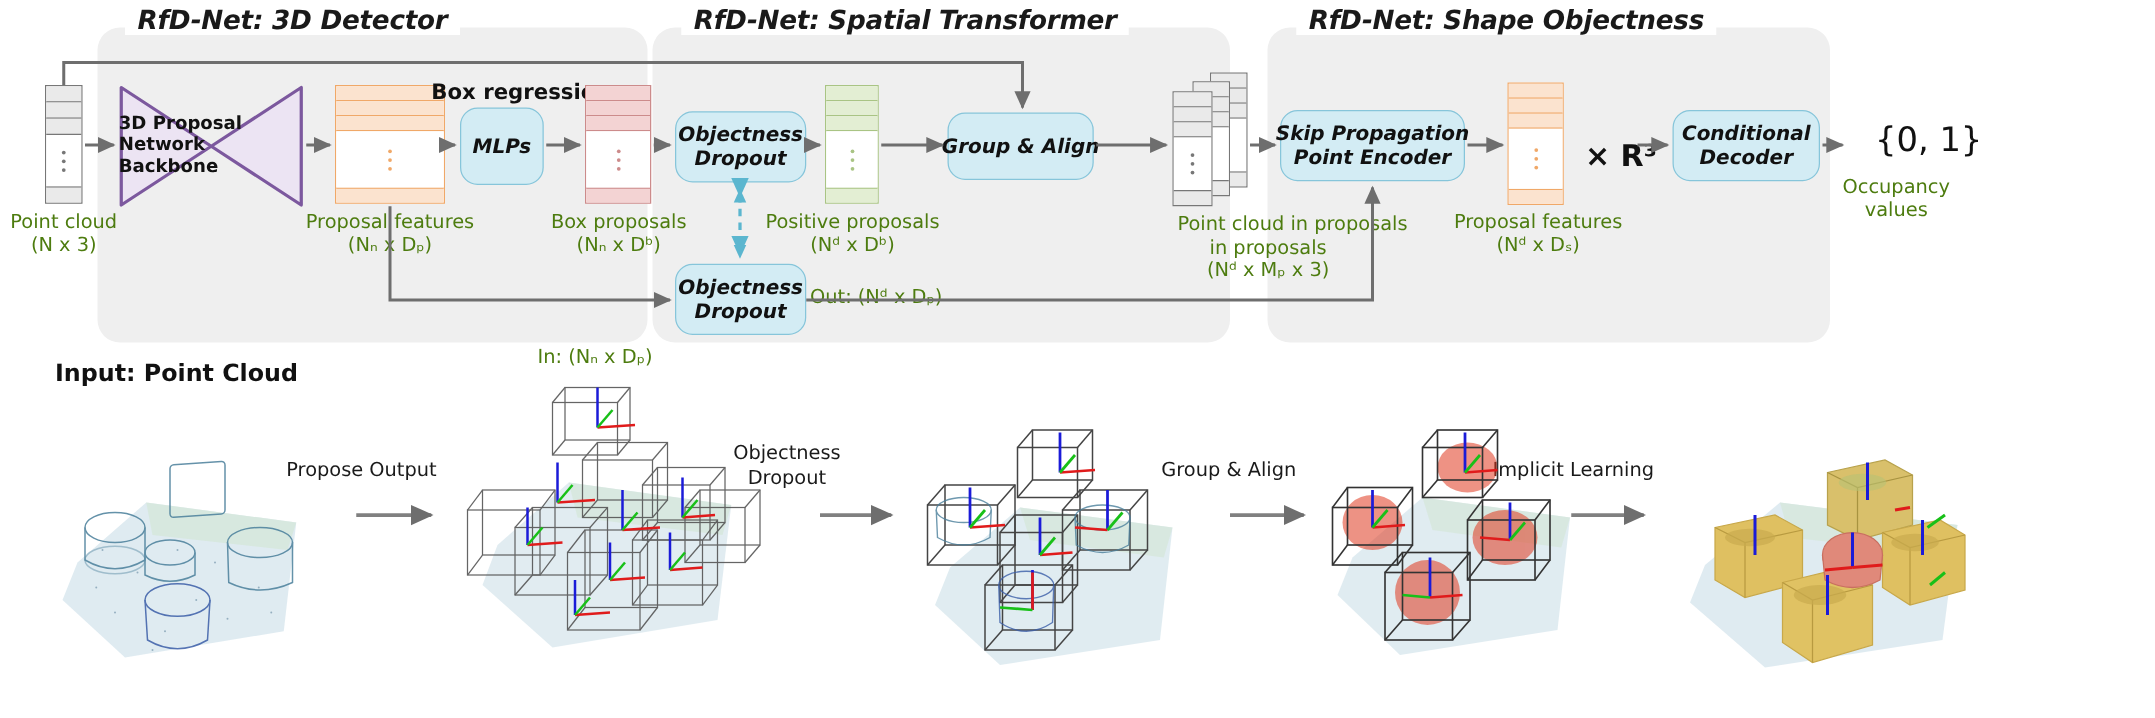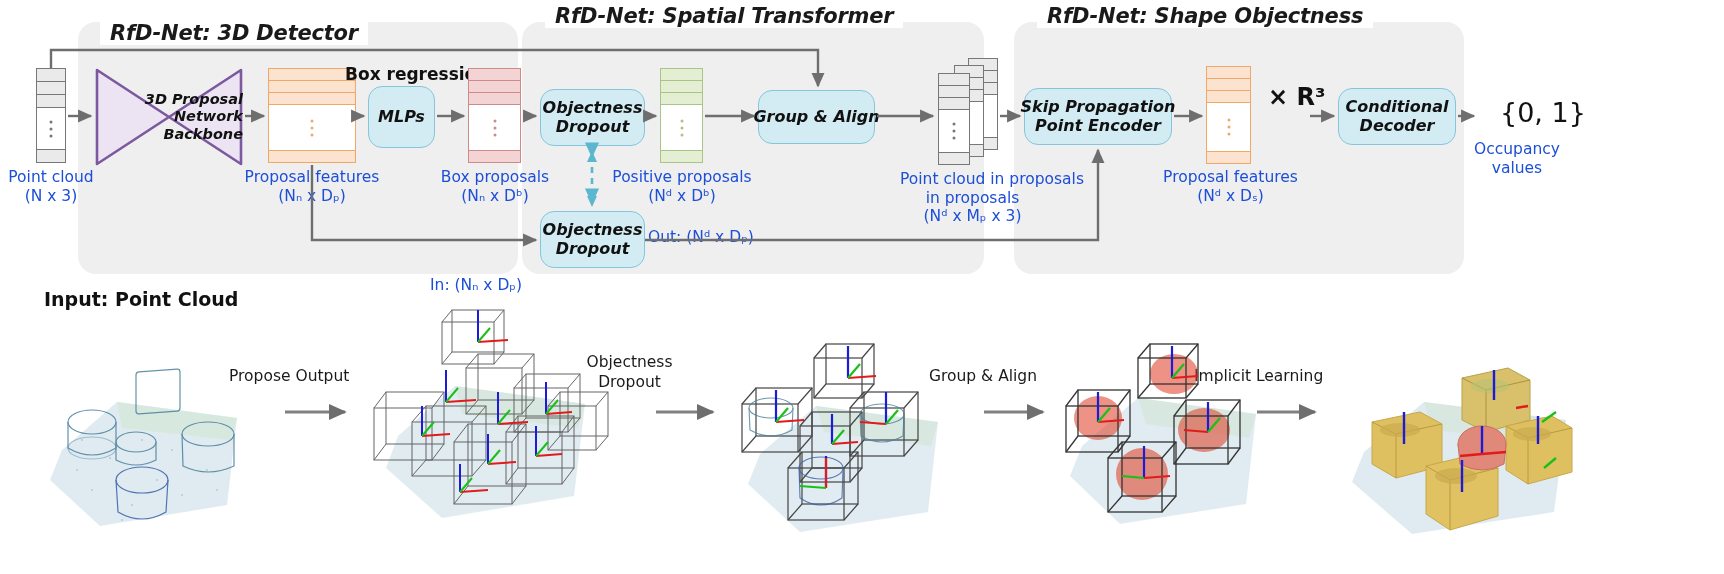--- a/index.html
+++ b/index.html
@@ -58,22 +58,21 @@
   }
   .bb-shape {
     position: absolute;
     left: 0; top: 0; width: 100%; height: 100%;
   }
   .bb-label {
     position: absolute;
     width: 100%;
     top: 50%;
     transform: translateY(-50%);
-    text-align: right;
-    font-style: italic;
+    text-align: left;
     font-weight: bold;
     font-size: 14.5px;
     color: #111;
     line-height: 1.2;
     pointer-events: none;
   }
 
   
   .matrix {
     position: absolute;
@@ -96,21 +95,21 @@
     flex-direction: column;
     gap: 4px;
   }
   .vdots i { display:block; width: 3px; height: 3px; border-radius: 50%; }
 
   
   .cap {
     position: absolute;
     text-align: center;
     font-size: 15.5px;
-    color: #1d4ed8;
+    color: #4d7c0f;
     line-height: 1.25;
     white-space: nowrap;
   }
   .flowlabel {
     position: absolute;
     font-size: 15.5px;
     color: #1a1a1a;
     text-align: center;
     line-height: 1.3;
     white-space: nowrap;
@@ -152,21 +151,21 @@
 </style>
 </head>
 <body>
 
 <div id="root">
 
   <div class="panel" style="left:78px; top:22px; width:440px; height:252px;"></div>
   <div class="panel" style="left:522px; top:22px; width:462px; height:252px;"></div>
   <div class="panel" style="left:1014px; top:22px; width:450px; height:252px;"></div>
 
-  <div class="panel-title" style="left:100px; top:4px;margin-top:17px;">RfD-Net: 3D Detector</div>
+  <div class="panel-title" style="left:100px; top:4px;">RfD-Net: 3D Detector</div>
   <div class="panel-title" style="left:545px; top:4px;">RfD-Net: Spatial Transformer</div>
   <div class="panel-title" style="left:1037px; top:4px;">RfD-Net: Shape Objectness</div>
 
   <div class="matrix" style="left:36px; top:68px; width:30px; height:95px; border:1.4px solid #777;">
     <div class="row" style="height:13px; background:#eaeaea; border-bottom:1.4px solid #777;"></div>
     <div class="row" style="height:13px; background:#eaeaea; border-bottom:1.4px solid #777;"></div>
     <div class="row" style="height:13px; background:#eaeaea; border-bottom:1.4px solid #777;"></div>
     <div class="gap">
       <span class="vdots">
         <i style="background:#777"></i>
@@ -297,21 +296,21 @@
       <div class="gap">
         <span class="vdots">
           <i style="background:#777"></i>
             <i style="background:#777"></i>
             <i style="background:#777"></i>
         </span>
       </div>
       <div class="row" style="height:12px; background:#eaeaea; border-top:1.4px solid #777;"></div>
     </div>
   </div>
-  <div class="cap" style="left:900px; top:170px; width:145px; line-height:1.2;">
+  <div class="cap" style="left:942px; top:170px; width:145px; line-height:1.2;">
     <span>Point cloud in proposals</span><br>
     <span>in proposals</span><br>
     <span>(Nᵈ x Mₚ x 3)</span>
   </div>
 
   <div class="procbox" style="left:1024px; top:88px; width:148px; height:57px;">
     <span>Skip Propagation</span>
     <span>Point Encoder</span>
   </div>
 
@@ -326,21 +325,21 @@
           <i style="background:#f0a868"></i>
       </span>
     </div>
     <div class="row" style="height:12px; background:#fbe3cf; border-top:1.6px solid #f0a868;"></div>
   </div>
   <div class="cap" style="left:1148px; top:168px; width:165px;">
     <span>Proposal features</span><br>
     <span>(Nᵈ x Dₛ)</span>
   </div>
 
-  <div class="mathlabel" style="left:1268px; top:83px;">
+  <div class="mathlabel" style="left:1268px; top:111px;">
     <span>× R³</span>
   </div>
 
   <div class="procbox" style="left:1338px; top:88px; width:118px; height:57px;">
     <span>Conditional</span>
     <span>Decoder</span>
   </div>
 
   <div class="occ" style="left:1500px; top:97px;">{0, 1}</div>
   <div class="cap" style="left:1452px; top:140px; width:130px; line-height:1.2;">

